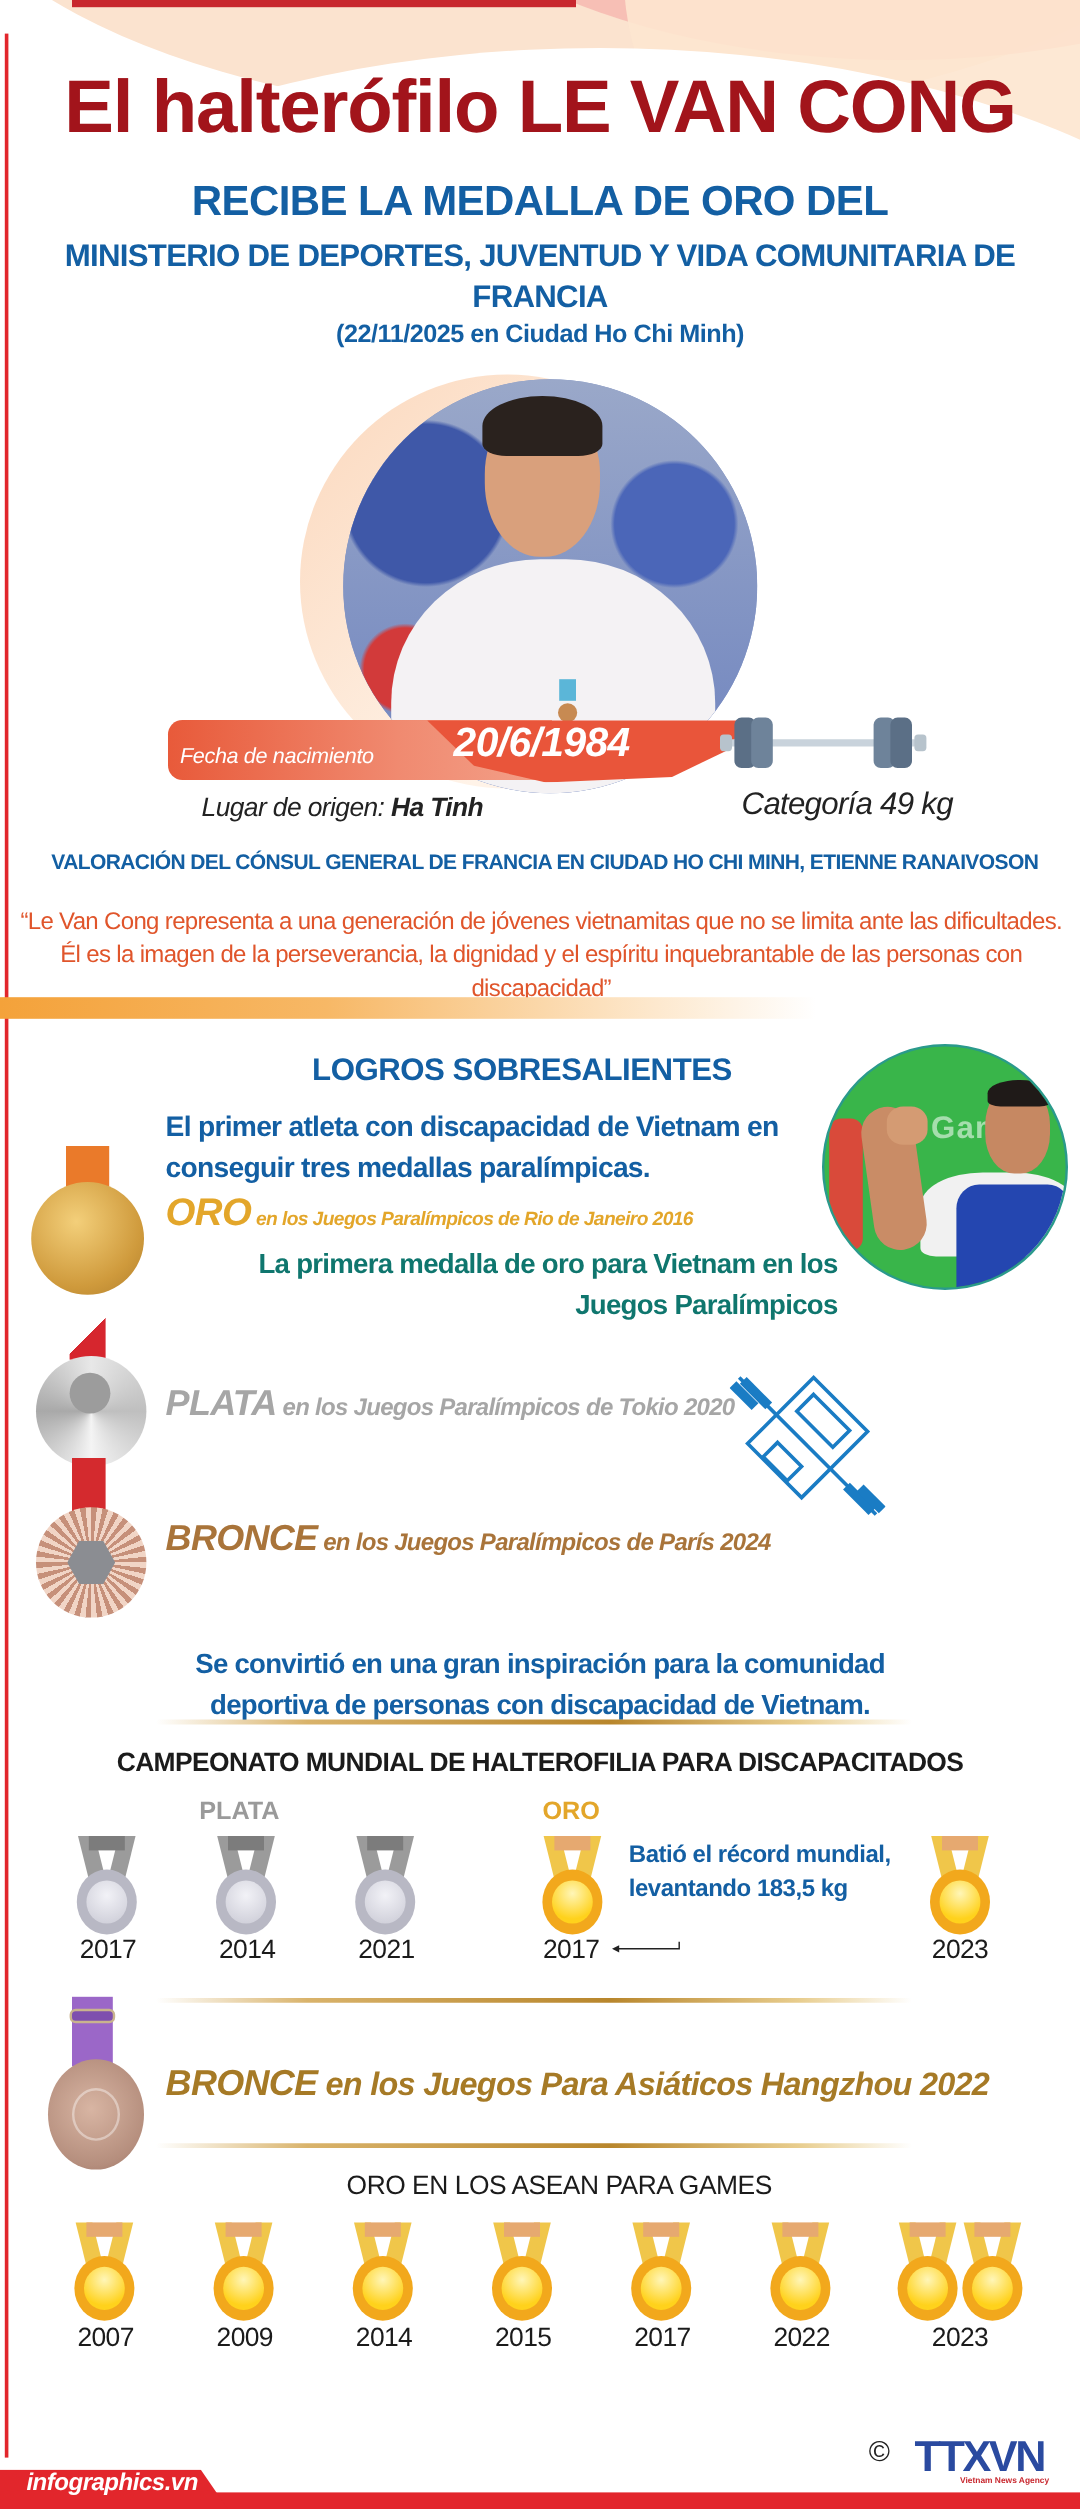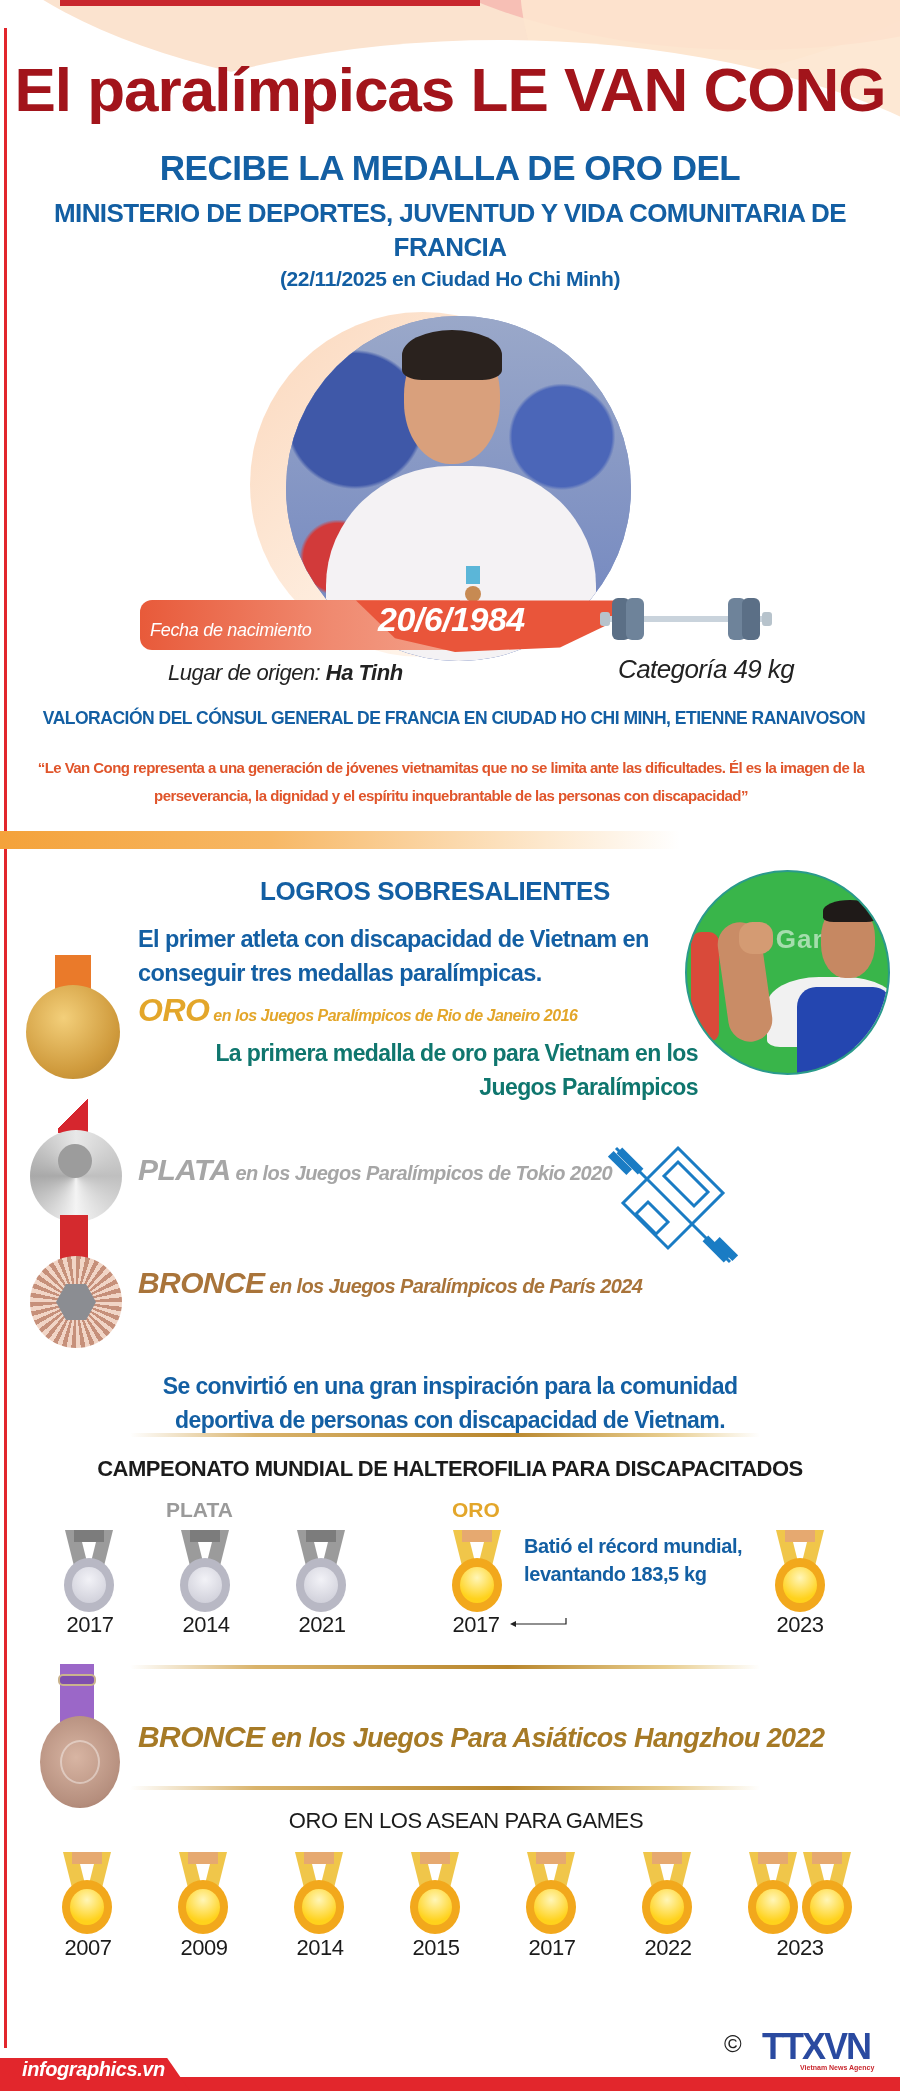--- a/index.html
+++ b/index.html
@@ -37,21 +37,21 @@
   .birth-label { position:absolute; left:150px; top:620px; font-size:18px; font-style:italic; color:#fff; letter-spacing:-0.3px; }
   .birth-date { position:absolute; left:378px; top:600px; font-size:34px; font-weight:700; font-style:italic; color:#fff; letter-spacing:-0.5px; }
   .origin { position:absolute; left:168px; top:660px; font-size:22px; font-style:italic; color:#222; letter-spacing:-0.5px; }
   .origin b { font-weight:700; }
   .category { position:absolute; left:618px; top:654px; font-size:26px; font-style:italic; color:#222; letter-spacing:-0.6px; }
 
   
   .dumbbell { position:absolute; left:598px; top:596px; width:176px; height:46px; }
 
   .valoracion { position:absolute; left:8px; width:892px; top:708px; text-align:center; font-size:17.5px; font-weight:700; color:#135fa3; letter-spacing:-0.5px; }
-  .quote { position:absolute; left:14px; width:874px; top:754px; text-align:center; font-size:15px; font-weight:700; color:#e0552b; line-height:28px; letter-spacing:-0.55px; }
+  .quote { position:absolute; left:14px; width:874px; top:754px; text-align:center; font-size:20px; font-weight:400; color:#e0552b; line-height:28px; letter-spacing:-0.55px; }
   .orange-bar { position:absolute; left:0; top:831px; width:680px; height:18px; background:linear-gradient(90deg,#f4a23a 0%,#f7b866 40%,#fde8cd 80%,rgba(255,255,255,0) 100%); }
 
   
   .logros-title { position:absolute; left:0; width:900px; top:876px; text-align:center; padding-right:0; font-size:26px; font-weight:700; color:#135fa3; letter-spacing:-0.4px; }
   .logros-title span { display:inline-block; margin-left:-30px; }
   .first-athlete { position:absolute; left:138px; top:922px; width:520px; font-size:23.5px; font-weight:700; color:#135fa3; line-height:34px; letter-spacing:-0.6px; }
   .oro-line { position:absolute; left:138px; top:992px; font-style:italic; color:#e3a62a; font-weight:700; letter-spacing:-0.5px; white-space:nowrap; }
   .oro-line .big { font-size:32px; }
   .oro-line .small { font-size:16px; }
   .first-gold { position:absolute; left:138px; top:1036px; width:560px; font-size:23px; font-weight:700; color:#0f766e; line-height:34px; letter-spacing:-0.6px;text-align:right; }
@@ -134,21 +134,21 @@
 </head>
 <body>
 
 <div class="wave1"></div>
 <div class="wave2"></div>
 <div class="wave3"></div>
 <div class="wave-cut"></div>
 <div class="top-redline"></div>
 <div class="left-rule"></div>
 
-<h1 class="title"><span>El paralímpicas </span><b>LE VAN CONG</b></h1>
+<h1 class="title"><span>El halterófilo </span><b>LE VAN CONG</b></h1>
 <div class="sub1 narrow">RECIBE LA MEDALLA DE ORO DEL</div>
 <div class="sub2 narrow">MINISTERIO DE DEPORTES, JUVENTUD Y VIDA COMUNITARIA DE FRANCIA</div>
 <div class="sub3 narrow">(22/11/2025 en Ciudad Ho Chi Minh)</div>
 
 <div class="portrait-ring"></div>
 <div class="portrait">
   <div class="bg1"></div>
   <div class="shirt"></div>
   <div class="head"></div>
   <div class="hair"></div>

